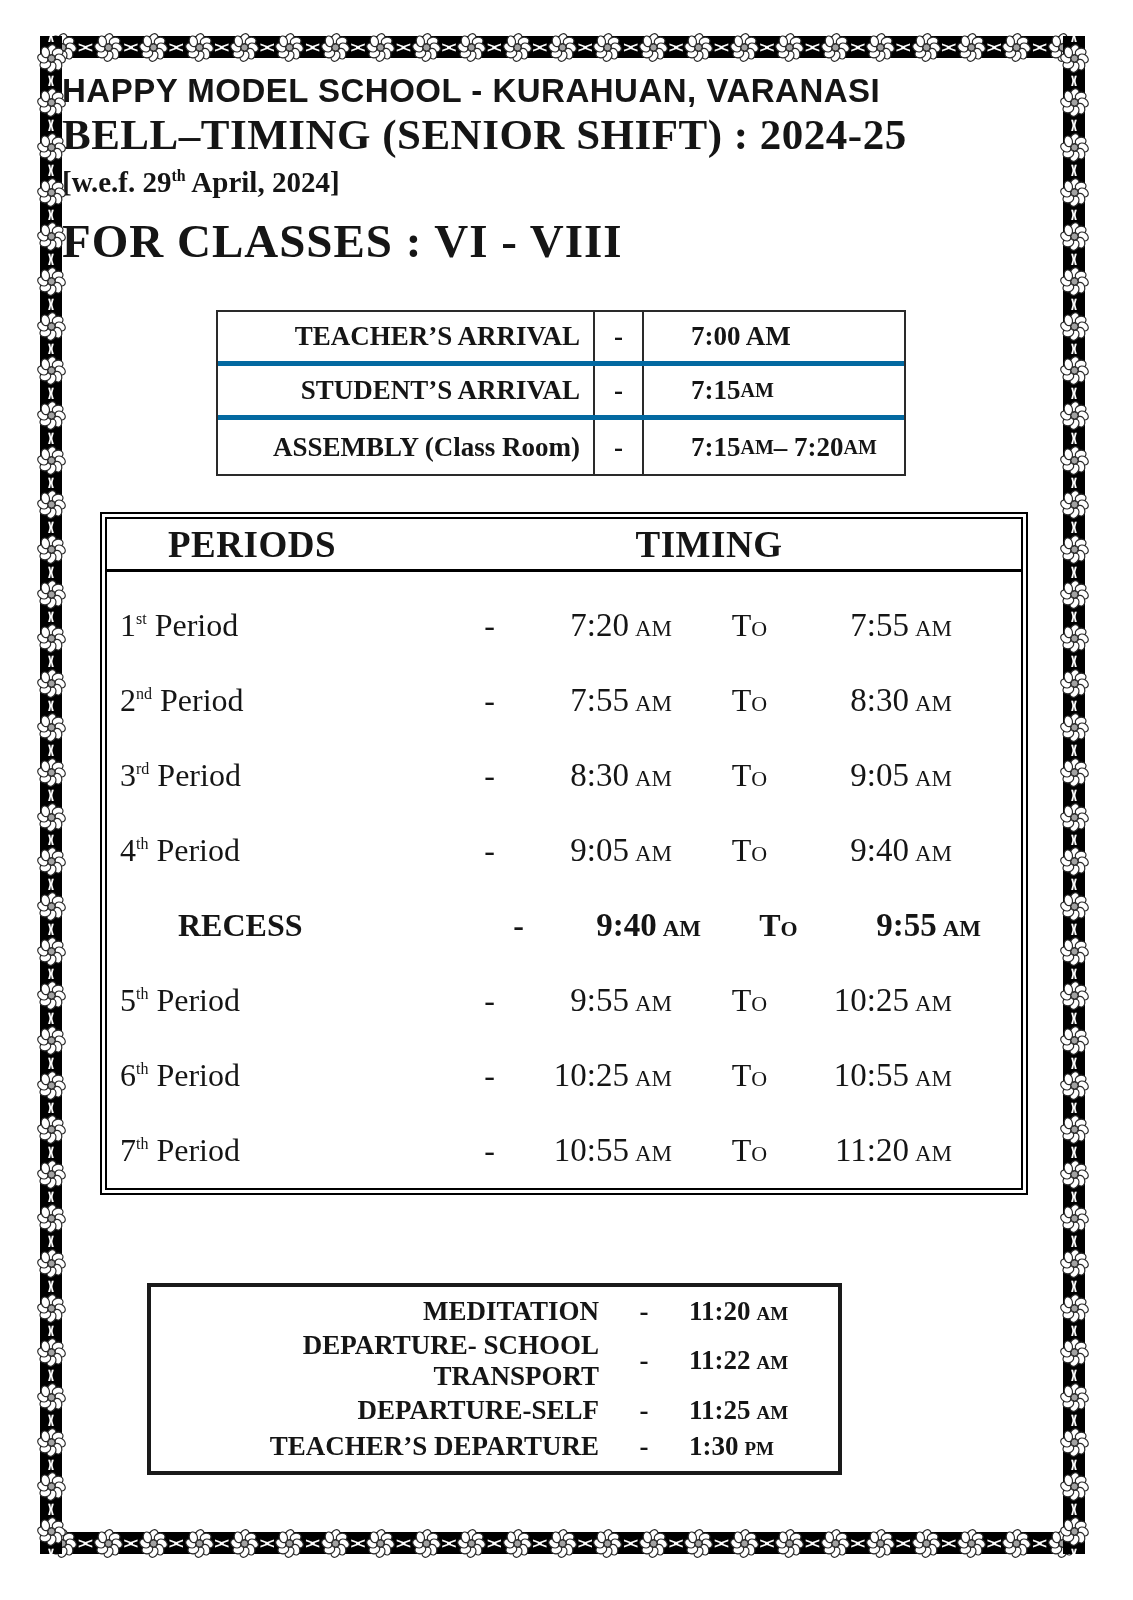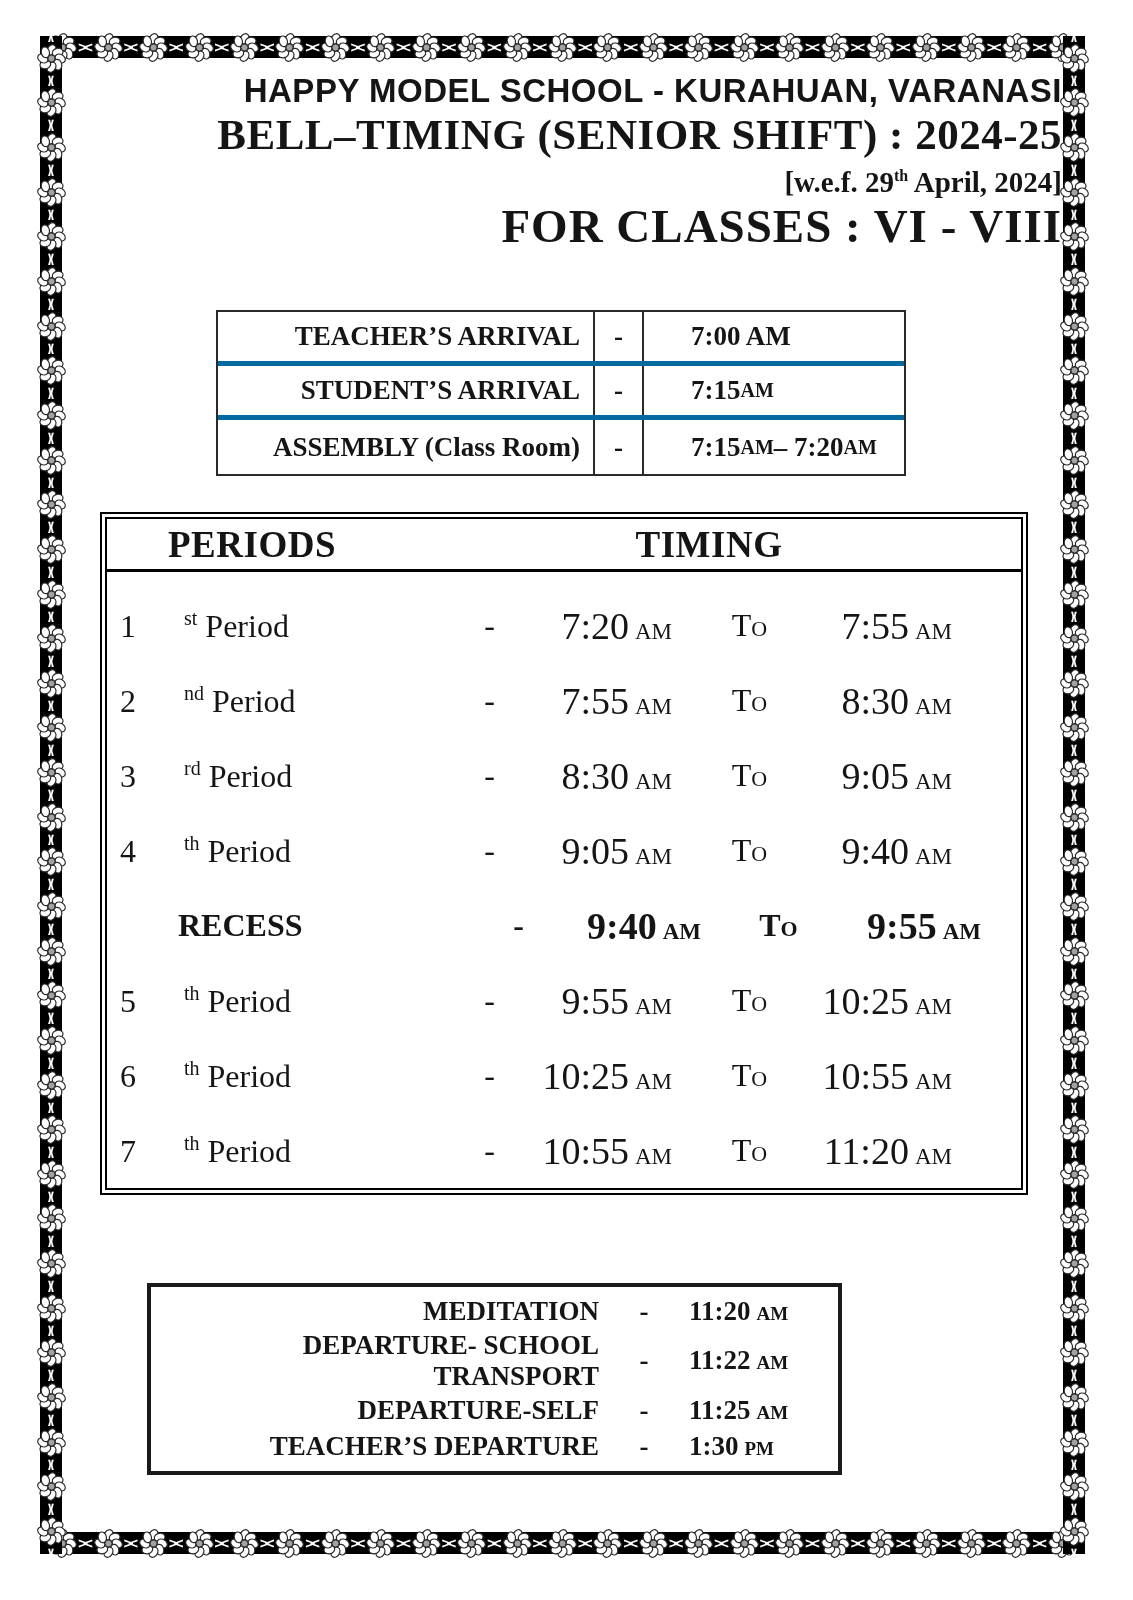--- a/index.html
+++ b/index.html
@@ -20,25 +20,25 @@
   #b-right  { left: 1063px; top: 36px;  width: 22px;  height: 1518px; }
   .b-unit { flex: 1 1 0; min-width: 0; min-height: 0; display: flex; align-items: center; justify-content: center; }
   .b-h .b-unit { flex-direction: row; }
   .b-v .b-unit { flex-direction: column; }
   .chev { color: #fff; font-family: "DejaVu Sans", sans-serif; font-weight: bold; line-height: 1; }
   .b-h .chev { font-size: 14px; margin: 0 -1px; }
   .b-v .chev { font-size: 11px; margin: -1px 0; }
   .florette { width: 31px; height: 31px; flex: none; }
 
   
-  .abs { position: absolute; left: 62px; width: 1000px; text-align: right; }
+  .abs { position: absolute; left: 62px; width: 1000px; text-align: left; }
   .school-name { top: 72px; font-family: "Liberation Sans", sans-serif; font-weight: bold; font-size: 33px; letter-spacing: 0.5px; }
   .doc-title { top: 110px; font-weight: bold; font-size: 43px; letter-spacing: 0.5px; }
   .wef { top: 166px; font-weight: bold; font-size: 29px; }
-  .classes-title { top: 199px; font-weight: bold; font-size: 47px; letter-spacing: 1px; }
+  .classes-title { top: 214px; font-weight: bold; font-size: 47px; letter-spacing: 1px; }
   .sup { font-size: 55%; vertical-align: super; }
 
   
   .arrivals { position: absolute; left: 216px; top: 310px; width: 690px; border: 2px solid #2a2a2a; }
   .arr-row { display: grid; grid-template-columns: 377px 49px 1fr; height: 54px; border-bottom: 5px solid #0369a1; }
   .arr-row:last-child { border-bottom: none; }
   .arr-row > div { display: flex; align-items: center; font-weight: bold; font-size: 27px; }
   .arr-label { justify-content: flex-end; padding-right: 13px; border-right: 2px solid #2a2a2a; }
   .arr-dash  { justify-content: center; border-right: 2px solid #2a2a2a; }
   .arr-value { justify-content: flex-start; padding-left: 15px; margin-left: 32px; }
@@ -50,23 +50,23 @@
   .p-head > div { text-align: center; font-weight: bold; font-size: 37px; letter-spacing: 0.5px; }
   .p-body { flex: 1; display: flex; flex-direction: column; }
   .p-row { flex: 1; display: grid; grid-template-columns: 355px 55px 185px 95px 200px 1fr; align-items: center; font-size: 32px; }
   .p-row.emph { font-weight: bold; padding-left: 29px; }
   .p-label { padding-left: 13px; }
   .p-row.emph .p-label { padding-left: 42px; }
   .p-dash { text-align: center; }
   .p-start { text-align: right; padding-right: 30px; }
   .p-to { text-align: center; font-variant: small-caps; }
   .p-end { text-align: right; padding-right: 45px; }
-  .t { font-size: 38px; }
+  .t { font-size: 33px; }
   .mer { font-size: 23px; margin-left: 6px; }
-  .p-label .sup { font-size: 20px; margin-left: 48px; }
+  .p-label .sup { font-size: 16px; }
 
   
   .departures { position: absolute; left: 147px; top: 1283px; width: 695px; height: 192px; border: 4px solid #1a1a1a; display: flex; flex-direction: column; padding: 6px 0; }
   .d-row { flex: 1; display: grid; grid-template-columns: 448px 90px 1fr; align-items: center; font-weight: bold; font-size: 27px; }
   .d-label { text-align: right; }
   .d-dash { text-align: center; }
   .d-time { text-align: left; }
   .d-mer { font-size: 19px; margin-left: 6px; }
 </style>
 </head>

